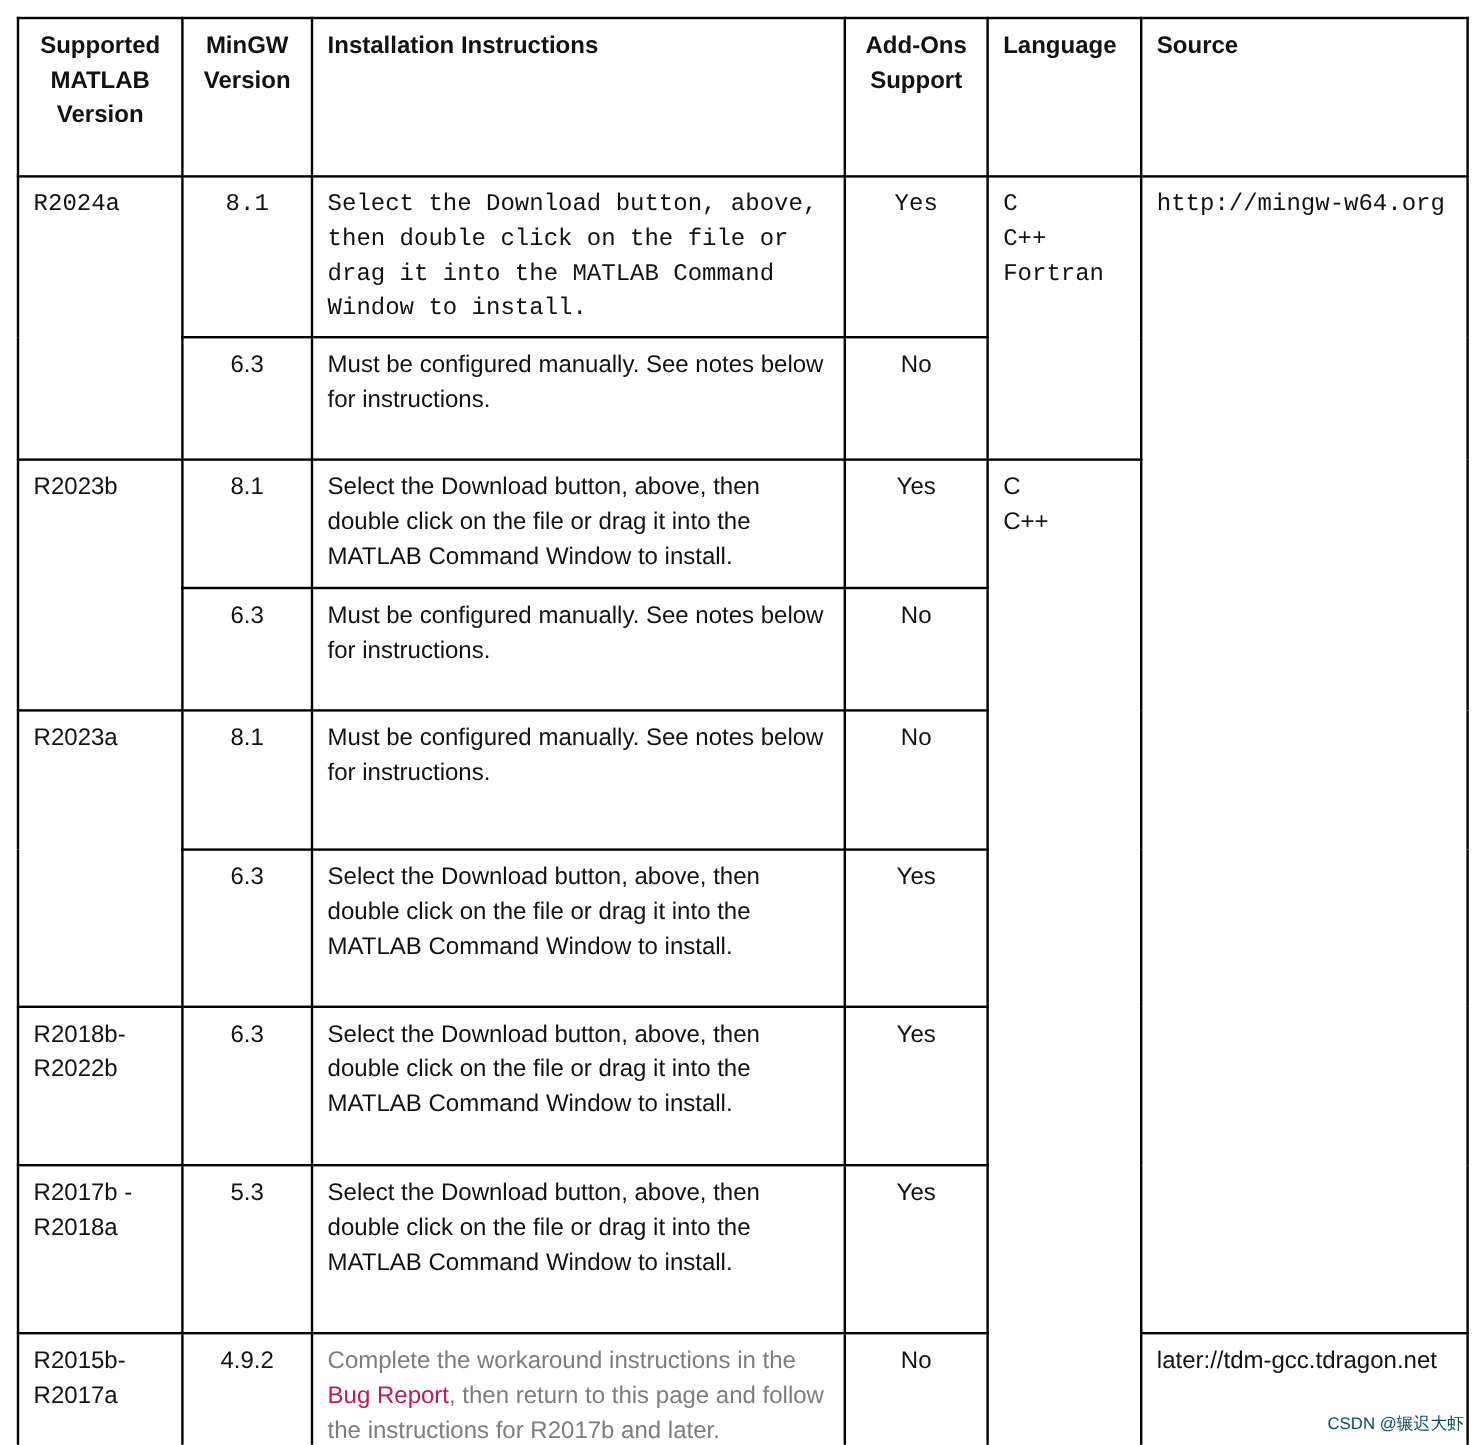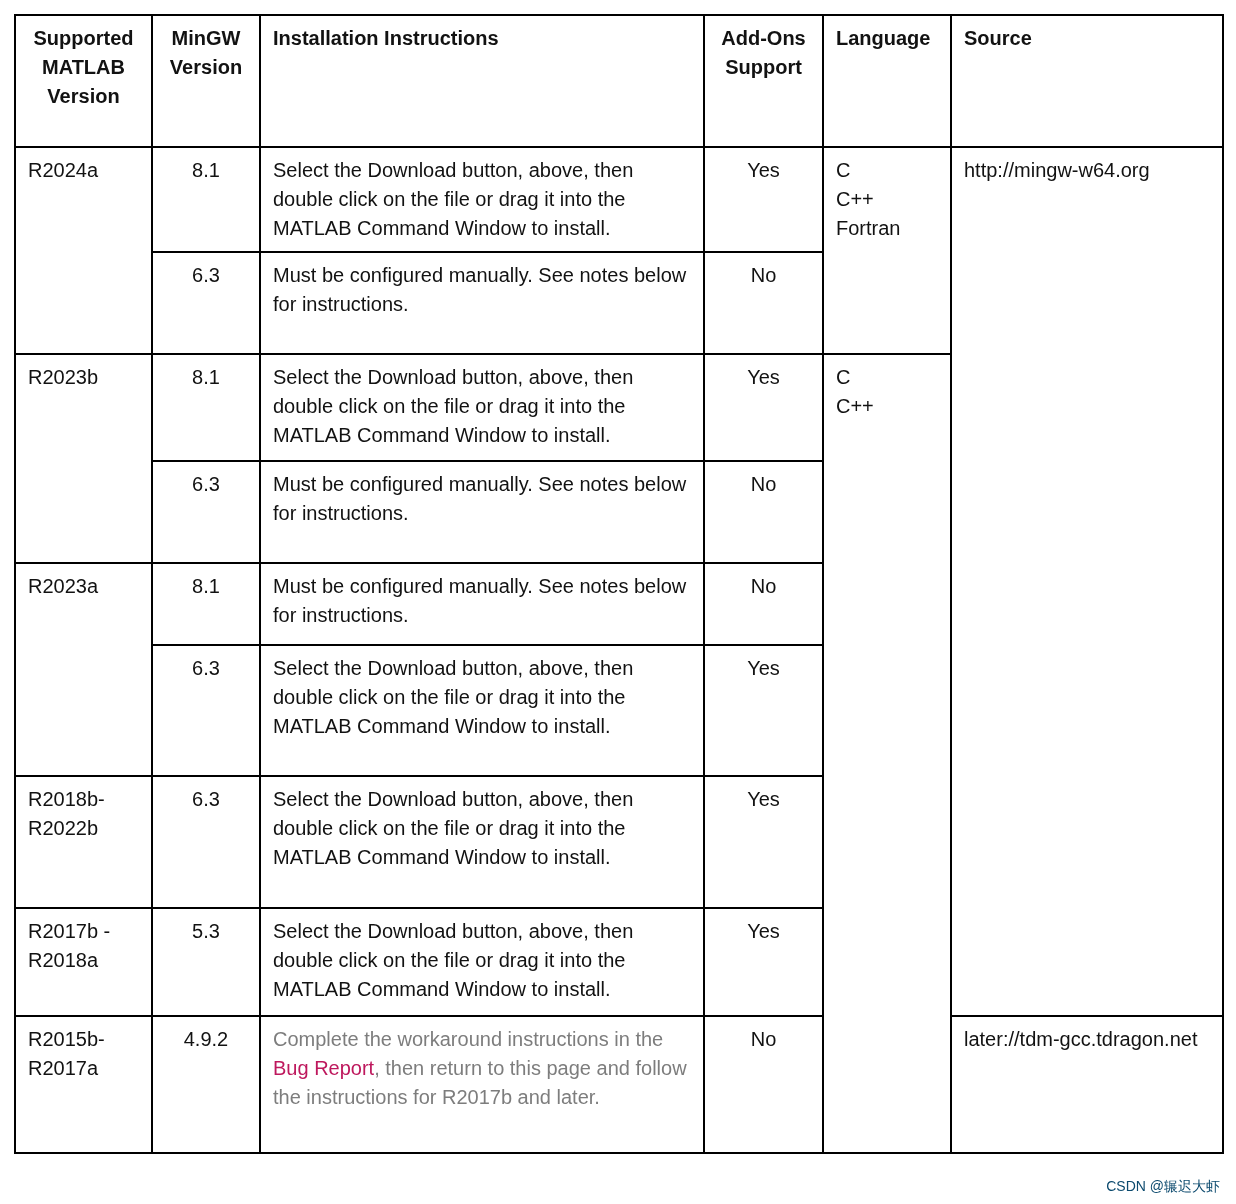--- a/index.html
+++ b/index.html
@@ -47,28 +47,28 @@
   
   th.ver, th.mingw, th.addons { text-align: center; }
   th.lang { padding-left: 16px; }
 
   
   td.lang-mid  { padding-top: 300px; }
   td.src-mingw { padding-top: 505px; }
 
   
   tr.rh { height: 132px; }
-  tr.r1 { height: 92px; }
+  tr.r1 { height: 92px; font-family: Liberation Mono, monospace; }
   tr.r2 { height: 102px; }
   tr.r3 { height: 107px; }
   tr.r4 { height: 102px; }
-  tr.r5 { height: 82px; }
+  tr.r5 { height: 116px; }
   tr.r6 { height: 131px; }
   tr.r7 { height: 132px; }
-  tr.r8 { height: 108px; }
+  tr.r8 { height: 140px; }
   tr.r9 { height: 137px; }
 
   .instr-grey { color: #7d7d7d; }
   .bug-link   { color: #be185d; }
 
   .watermark {
     position: absolute;
     right: 16px;
     bottom: 8px;
     font-size: 14px;

